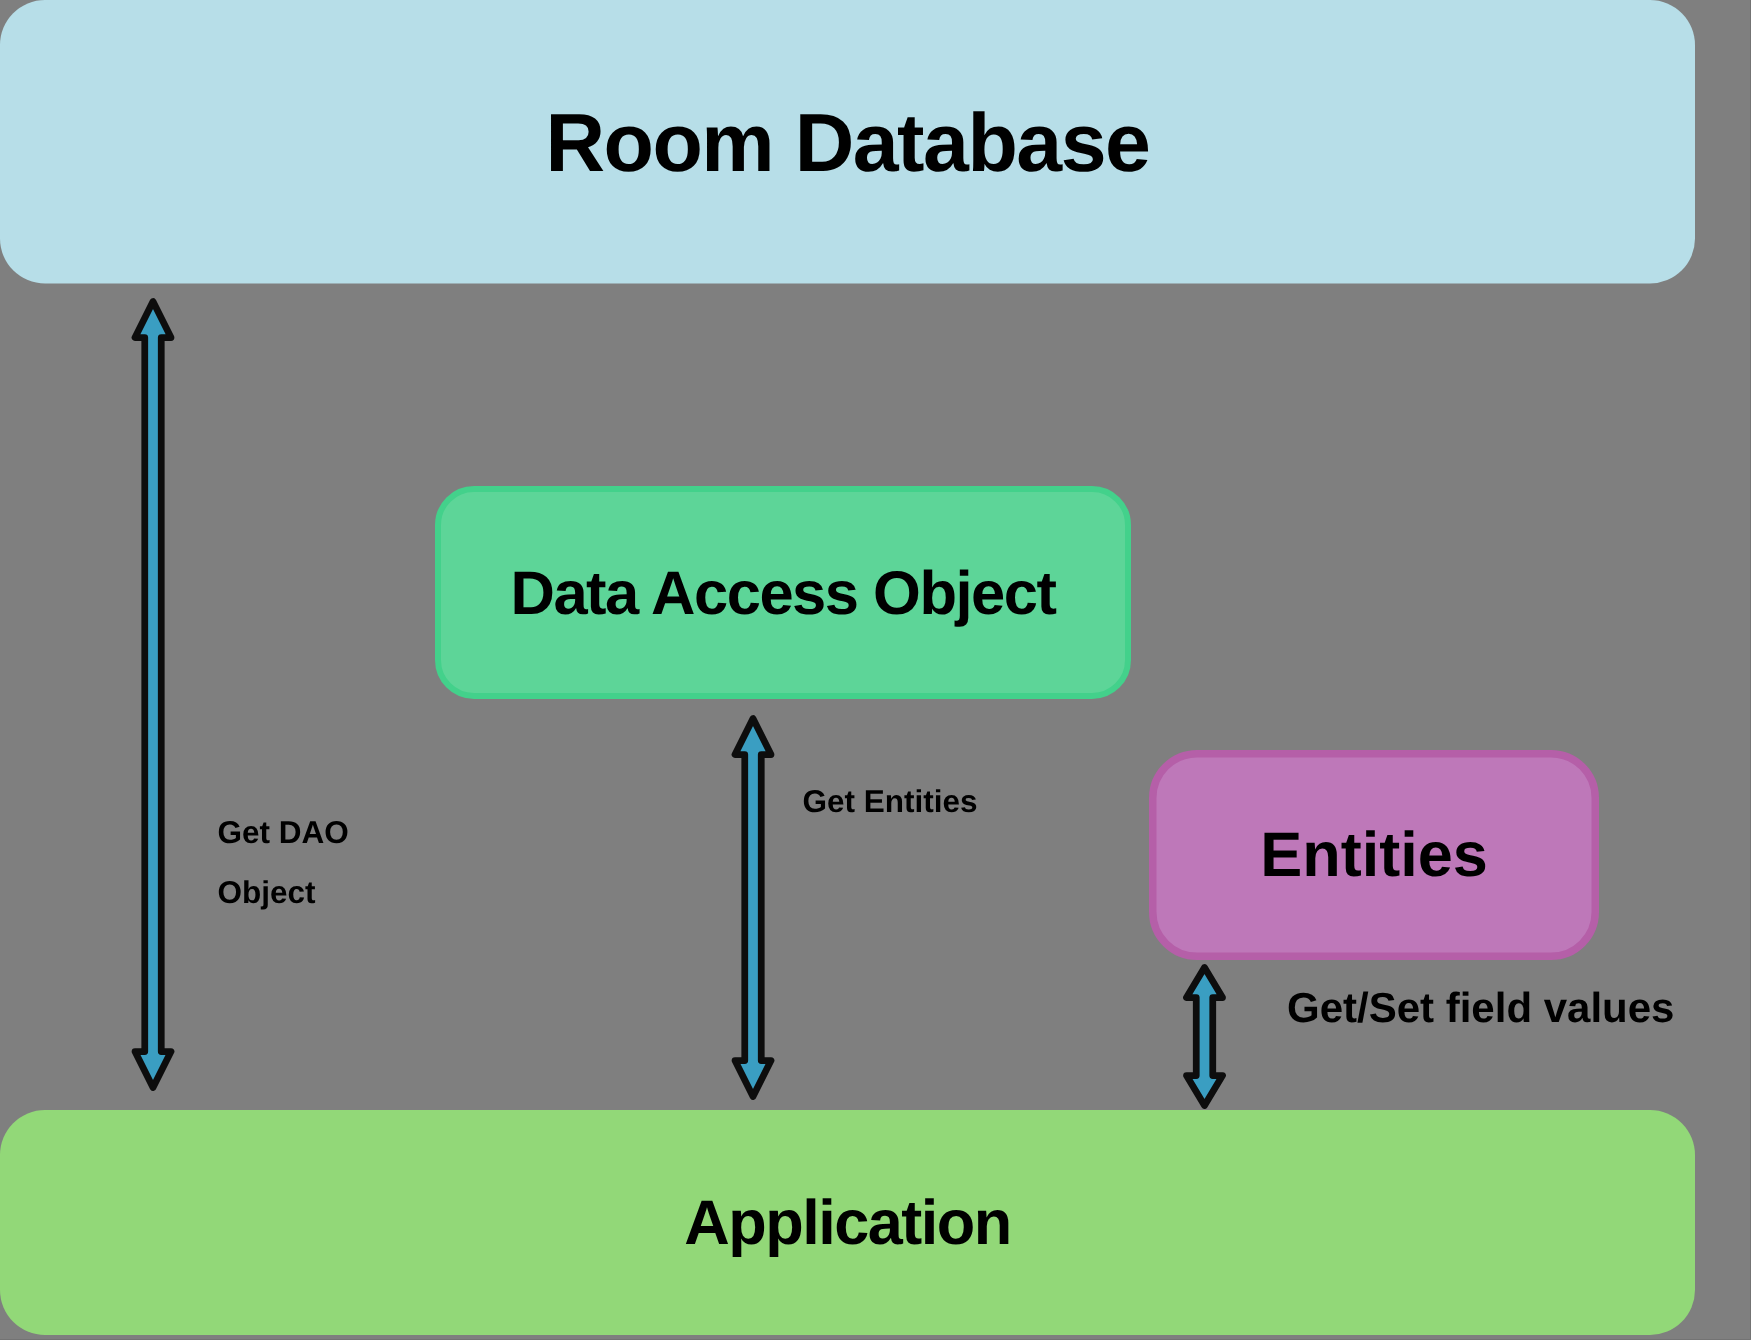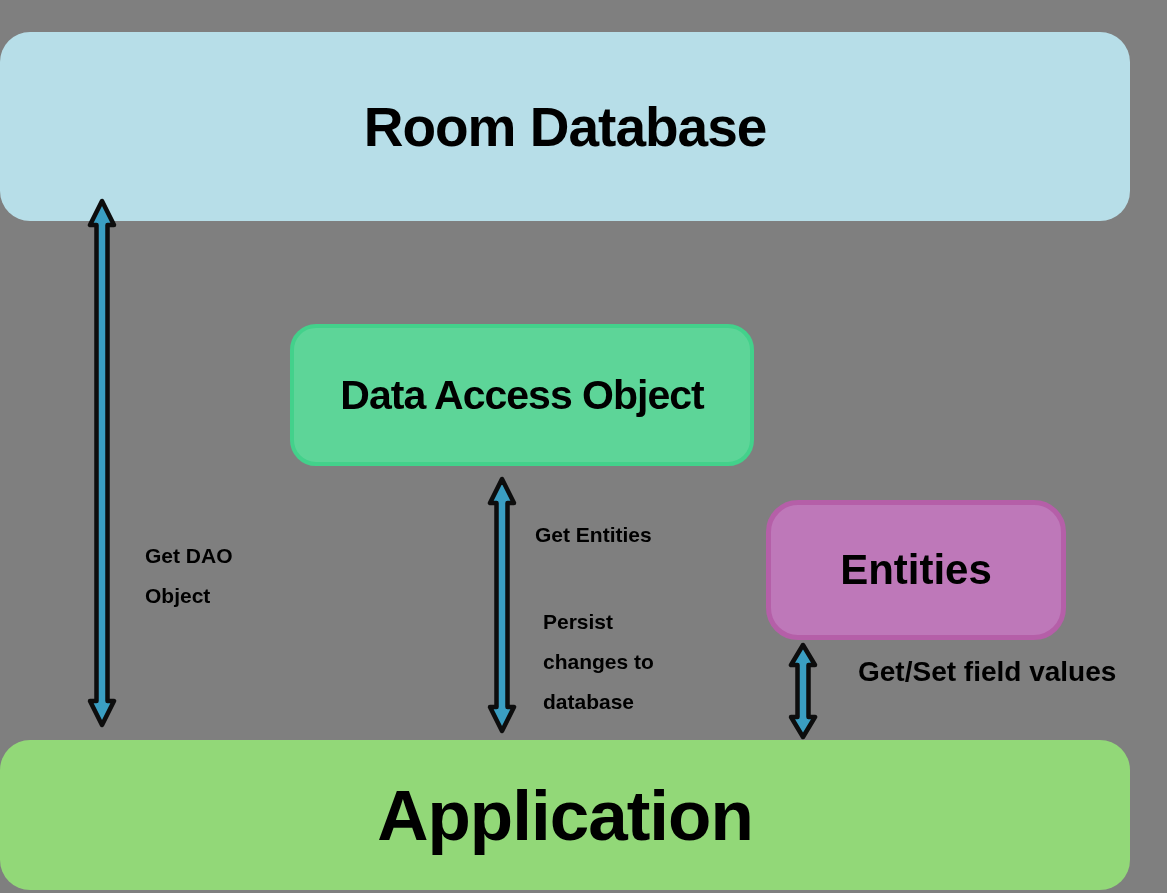--- a/index.html
+++ b/index.html
@@ -36,21 +36,20 @@
     box-sizing:border-box;
   }
   .node-room{
     left:0; top:2;
     width:1130px; height:189px;
     background:var(--room-fill);
     border-radius:30px;
     font-size:55px;
     font-weight:700;
     letter-spacing:-1px;
-    margin-top:32px;
   }
   .node-dao{
     left:290px; top:324px;
     width:464px; height:142px;
     background:var(--dao-fill);
     border:4px solid var(--dao-border);
     border-radius:26px;
     font-size:41px;
     font-weight:700;
     letter-spacing:-1px;
@@ -62,21 +61,21 @@
     border:5px solid var(--entities-border);
     border-radius:32px;
     font-size:42px;
     font-weight:600;
   }
   .node-application{
     left:0; top:740px;
     width:1130px; height:150px;
     background:var(--application-fill);
     border-radius:30px;
-    font-size:71px;
+    font-size:42px;
     font-weight:700;
     letter-spacing:-1px;
   }
   .arrow{
     position:absolute;
   }
   .arrow polygon{
     fill:var(--arrow-blue);
     stroke:var(--arrow-outline);
     stroke-width:4.5;
@@ -129,19 +128,16 @@
 
   <svg class="arrow arrow-right" width="34" height="98" viewBox="0 0 34 98">
     <polygon points="17,3 5,23 11.5,23 11.5,75 5,75 17,95 29,75 22.5,75 22.5,23 29,23"></polygon>
   </svg>
 
   <div class="edge-label label-get-dao">Get DAO
 Object</div>
 
   <div class="edge-label label-get-entities">Get Entities</div>
 
-  <div class="edge-label label-persist">Persist
-changes to
-database</div>
 
   <div class="edge-label label-get-set">Get/Set field values</div>
 
 </div>
 
 </body></html>

